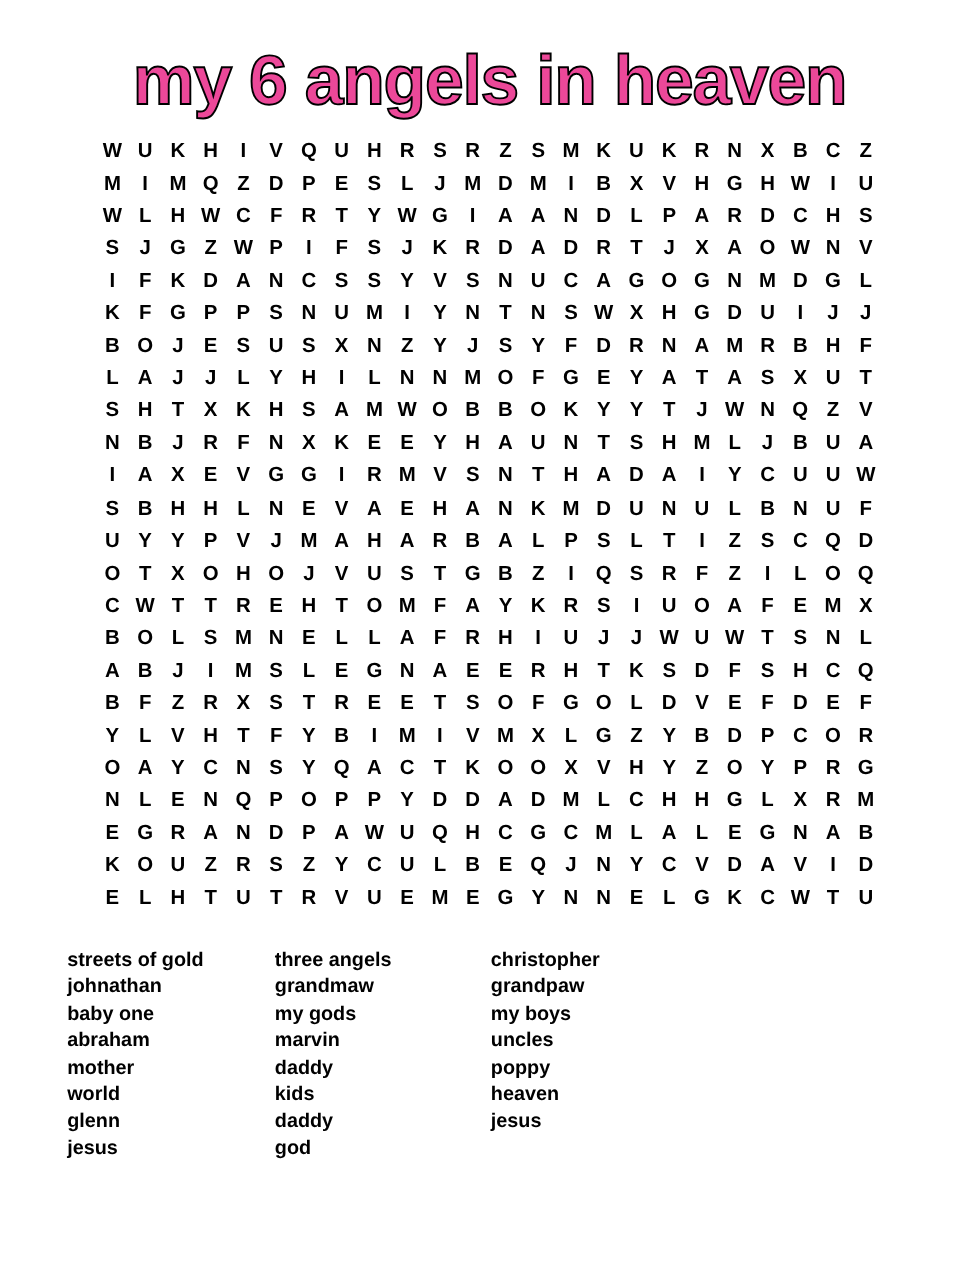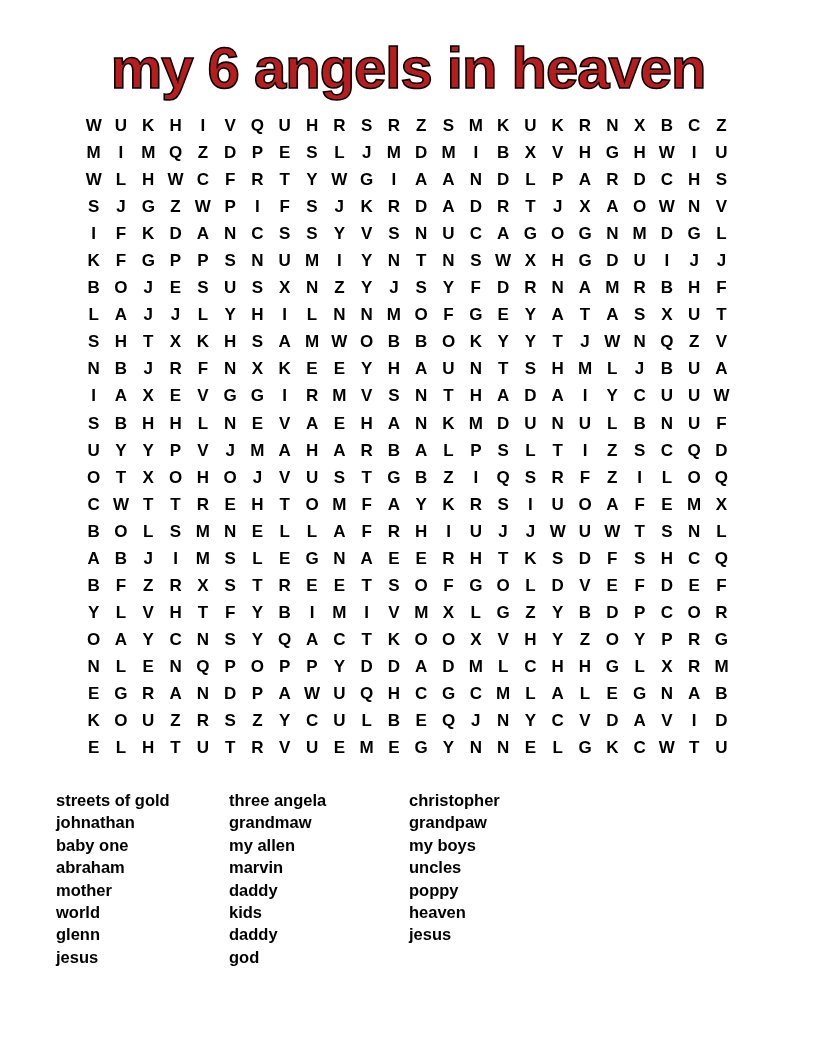--- a/index.html
+++ b/index.html
@@ -15,21 +15,21 @@
   .page-title {
     position: absolute;
     top: 34px;
     left: 0;
     width: 816px;
     text-align: center;
     font-size: 58px;
     font-weight: bold;
     letter-spacing: -1px;
     -webkit-text-stroke: 1.6px #000;
-    color: #b91c1c;
+    color: #ec4899;
     white-space: nowrap;
   }
   .letter-grid {
     position: absolute;
     left: 80px;
     top: 112px;
     width: 656px;
   }
   .grid-row {
     display: flex;
@@ -699,23 +699,23 @@
       <div class="word">streets of gold</div>
       <div class="word">johnathan</div>
       <div class="word">baby one</div>
       <div class="word">abraham</div>
       <div class="word">mother</div>
       <div class="word">world</div>
       <div class="word">glenn</div>
       <div class="word">jesus</div>
     </div>
     <div class="word-col word-col-2">
-      <div class="word">three angela</div>
+      <div class="word">three angels</div>
       <div class="word">grandmaw</div>
-      <div class="word">my allen</div>
+      <div class="word">my gods</div>
       <div class="word">marvin</div>
       <div class="word">daddy</div>
       <div class="word">kids</div>
       <div class="word">daddy</div>
       <div class="word">god</div>
     </div>
     <div class="word-col word-col-3">
       <div class="word">christopher</div>
       <div class="word">grandpaw</div>
       <div class="word">my boys</div>

